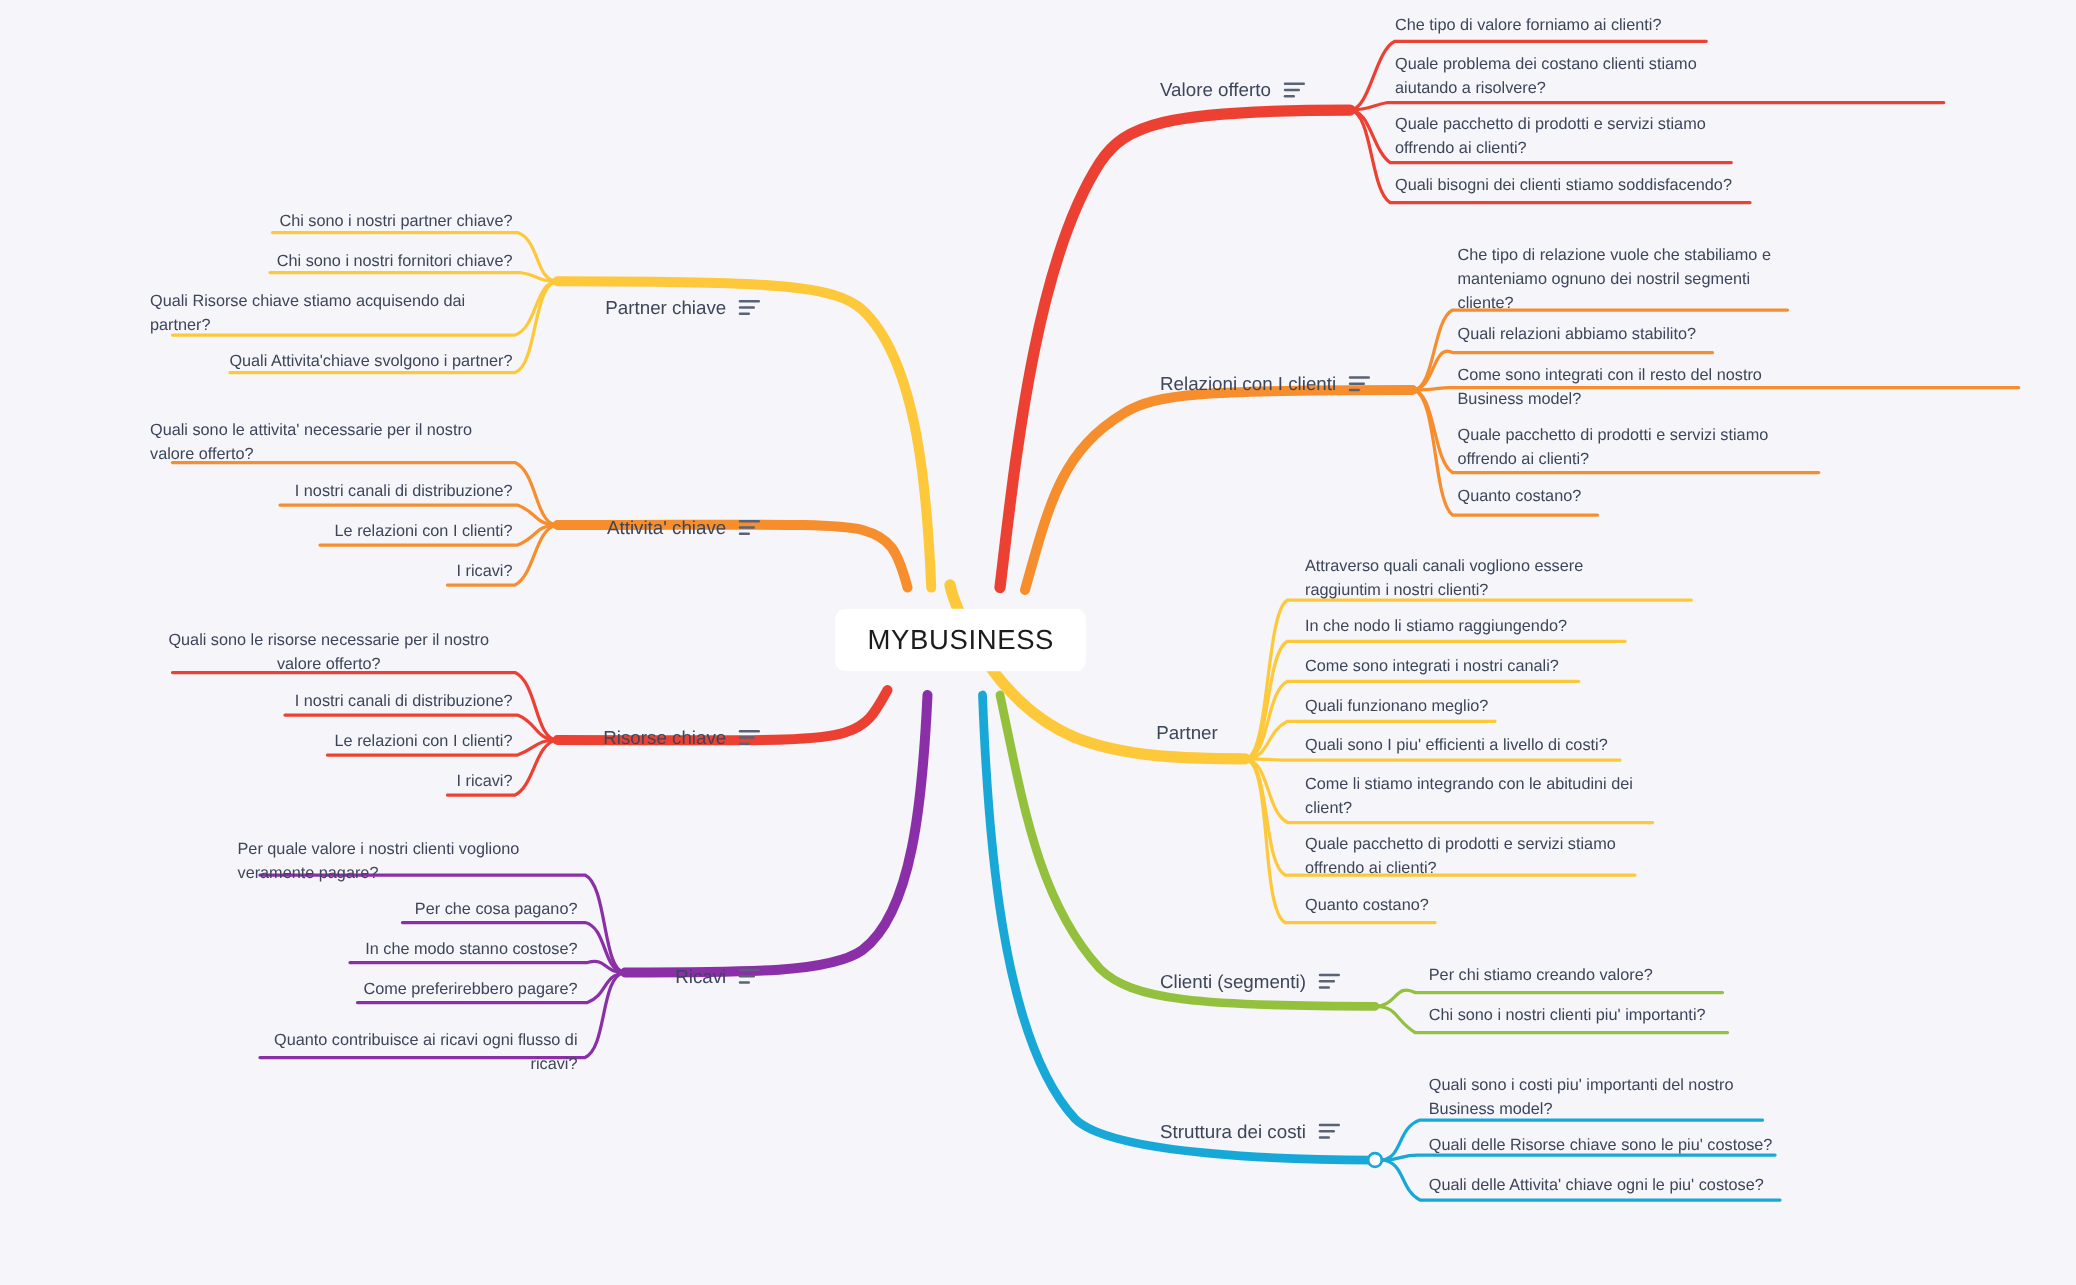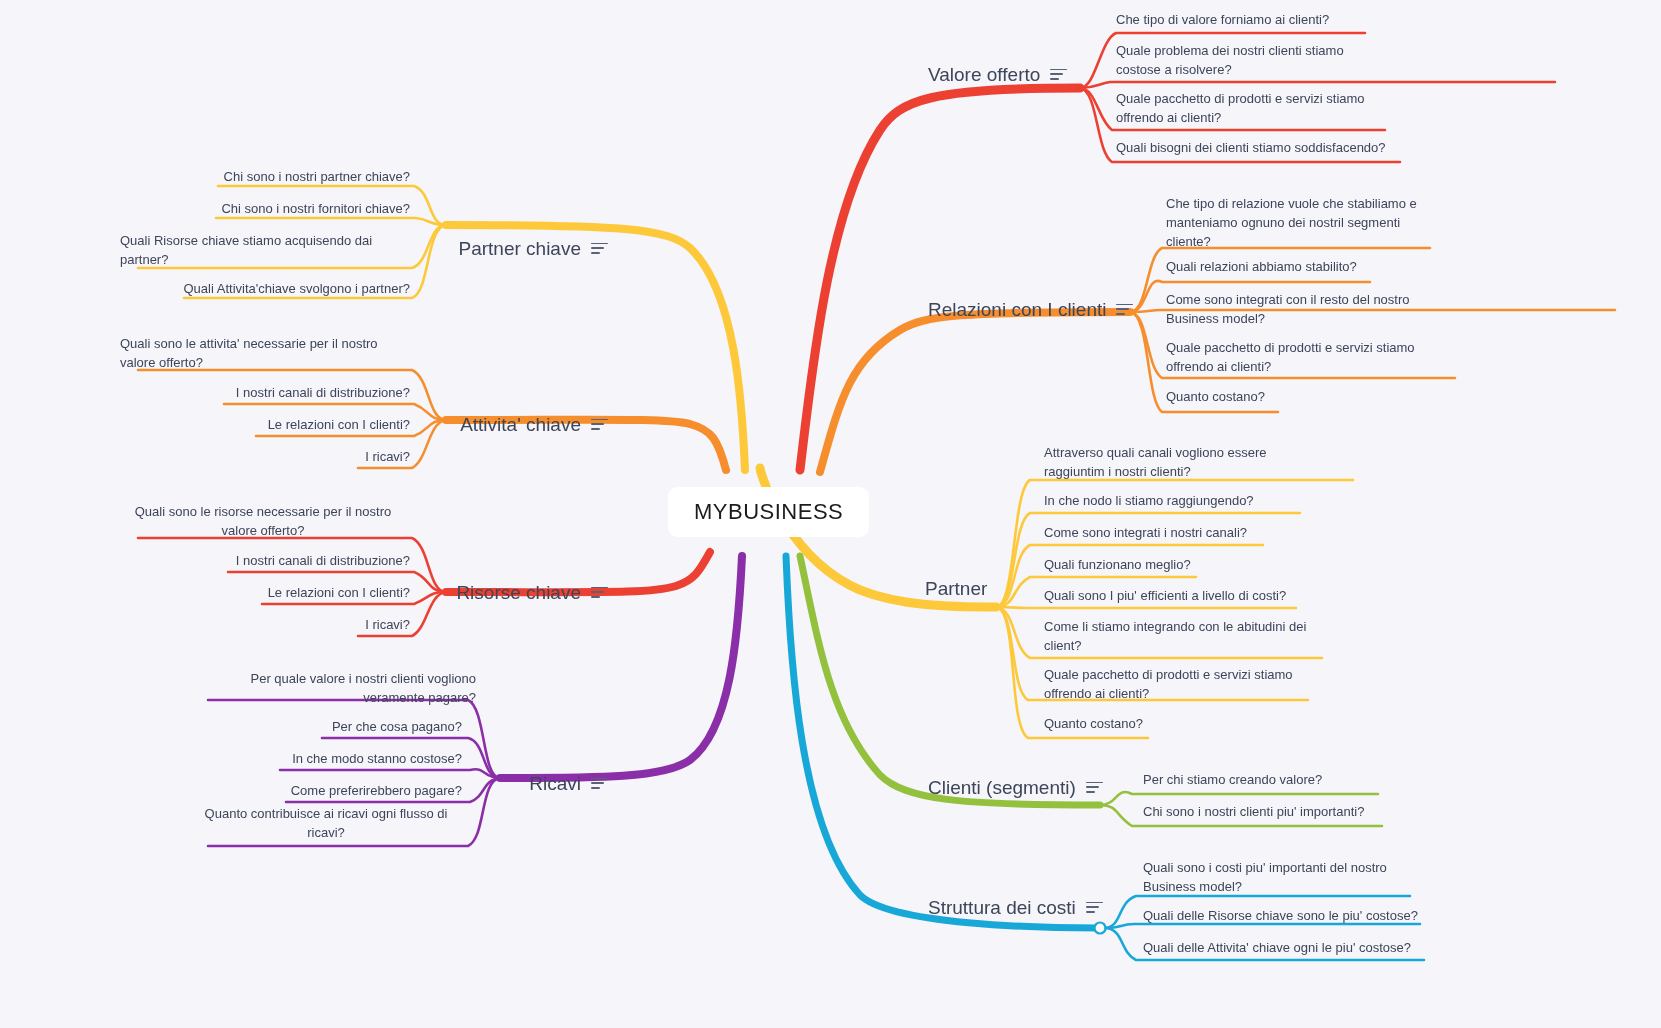--- a/index.html
+++ b/index.html
@@ -24,21 +24,21 @@
     font-size:22px;
     letter-spacing:.5px;
     color:#1c1c1c;
     box-shadow:0 0 0 0 rgba(0,0,0,0);
     white-space:nowrap;
   }
 
   
   .main-label{
     display:flex;align-items:center;gap:10px;
-    font-size:19px;
+    font-size:15px;
     color:#3d4559;
     white-space:nowrap;
   }
   .main-label.right{justify-content:flex-start;}
   .main-label.left{justify-content:flex-end;margin-top:24px;}
 
   
   .leaf{
     font-size:13px;
     line-height:19px;
@@ -203,21 +203,21 @@
   <div class="node main-label left" style="left:380px;top:749px;width:228px;">
     <span>Ricavi</span>
     <span class="list-icon">
         <i></i>
         <i></i>
         <i></i>
       </span>
   </div>
 
   <div class="node leaf right" style="left:1116px;top:10px;width:270px;"><span>Che tipo di valore forniamo ai clienti?</span></div>
-  <div class="node leaf right" style="left:1116px;top:41px;width:250px;"><span>Quale problema dei nostri clienti stiamo costose a risolvere?</span></div>
+  <div class="node leaf right" style="left:1116px;top:41px;width:250px;"><span>Quale problema dei costano clienti stiamo aiutando a risolvere?</span></div>
   <div class="node leaf right" style="left:1116px;top:89px;width:270px;"><span>Quale pacchetto di prodotti e servizi stiamo offrendo ai clienti?</span></div>
   <div class="node leaf right" style="left:1116px;top:138px;width:290px;"><span>Quali bisogni dei clienti stiamo soddisfacendo?</span></div>
 
   <div class="node leaf right" style="left:1166px;top:194px;width:270px;"><span>Che tipo di relazione vuole che stabiliamo e manteniamo ognuno dei nostril segmenti cliente?</span></div>
   <div class="node leaf right" style="left:1166px;top:257px;width:260px;"><span>Quali relazioni abbiamo stabilito?</span></div>
   <div class="node leaf right" style="left:1166px;top:290px;width:268px;"><span>Come sono integrati con il resto del nostro Business model?</span></div>
   <div class="node leaf right" style="left:1166px;top:338px;width:270px;"><span>Quale pacchetto di prodotti e servizi stiamo offrendo ai clienti?</span></div>
   <div class="node leaf right" style="left:1166px;top:387px;width:200px;"><span>Quanto costano?</span></div>
 
   <div class="node leaf right" style="left:1044px;top:443px;width:250px;"><span>Attraverso quali canali vogliono essere raggiuntim i nostri clienti?</span></div>
@@ -244,19 +244,19 @@
   <div class="node leaf left" style="left:120px;top:334px;width:286px;text-align:left;"><span>Quali sono le attivita' necessarie per il nostro valore offerto?</span></div>
   <div class="node leaf left" style="left:120px;top:383px;width:290px;"><span>I nostri canali di distribuzione?</span></div>
   <div class="node leaf left" style="left:120px;top:415px;width:290px;"><span>Le relazioni con I clienti?</span></div>
   <div class="node leaf left" style="left:120px;top:447px;width:290px;"><span>I ricavi?</span></div>
 
   <div class="node leaf left" style="left:120px;top:502px;width:286px;text-align:center;"><span>Quali sono le risorse necessarie per il nostro valore offerto?</span></div>
   <div class="node leaf left" style="left:120px;top:551px;width:290px;"><span>I nostri canali di distribuzione?</span></div>
   <div class="node leaf left" style="left:120px;top:583px;width:290px;"><span>Le relazioni con I clienti?</span></div>
   <div class="node leaf left" style="left:120px;top:615px;width:290px;"><span>I ricavi?</span></div>
 
-  <div class="node leaf left" style="left:190px;top:669px;width:286px;text-align:right;"><span>Per quale valore i nostri clienti vogliono veramente pagare?</span></div>
+  <div class="node leaf left" style="left:190px;top:669px;width:286px;text-align:left;"><span>Per quale valore i nostri clienti vogliono veramente pagare?</span></div>
   <div class="node leaf left" style="left:190px;top:717px;width:272px;"><span>Per che cosa pagano?</span></div>
   <div class="node leaf left" style="left:190px;top:749px;width:272px;"><span>In che modo stanno costose?</span></div>
   <div class="node leaf left" style="left:190px;top:781px;width:272px;"><span>Come preferirebbero pagare?</span></div>
-  <div class="node leaf left" style="left:190px;top:804px;width:272px;text-align:center;"><span>Quanto contribuisce ai ricavi ogni flusso di ricavi?</span></div>
+  <div class="node leaf left" style="left:190px;top:822px;width:272px;text-align:right;"><span>Quanto contribuisce ai ricavi ogni flusso di ricavi?</span></div>
 
 </div>
 
 </body></html>

